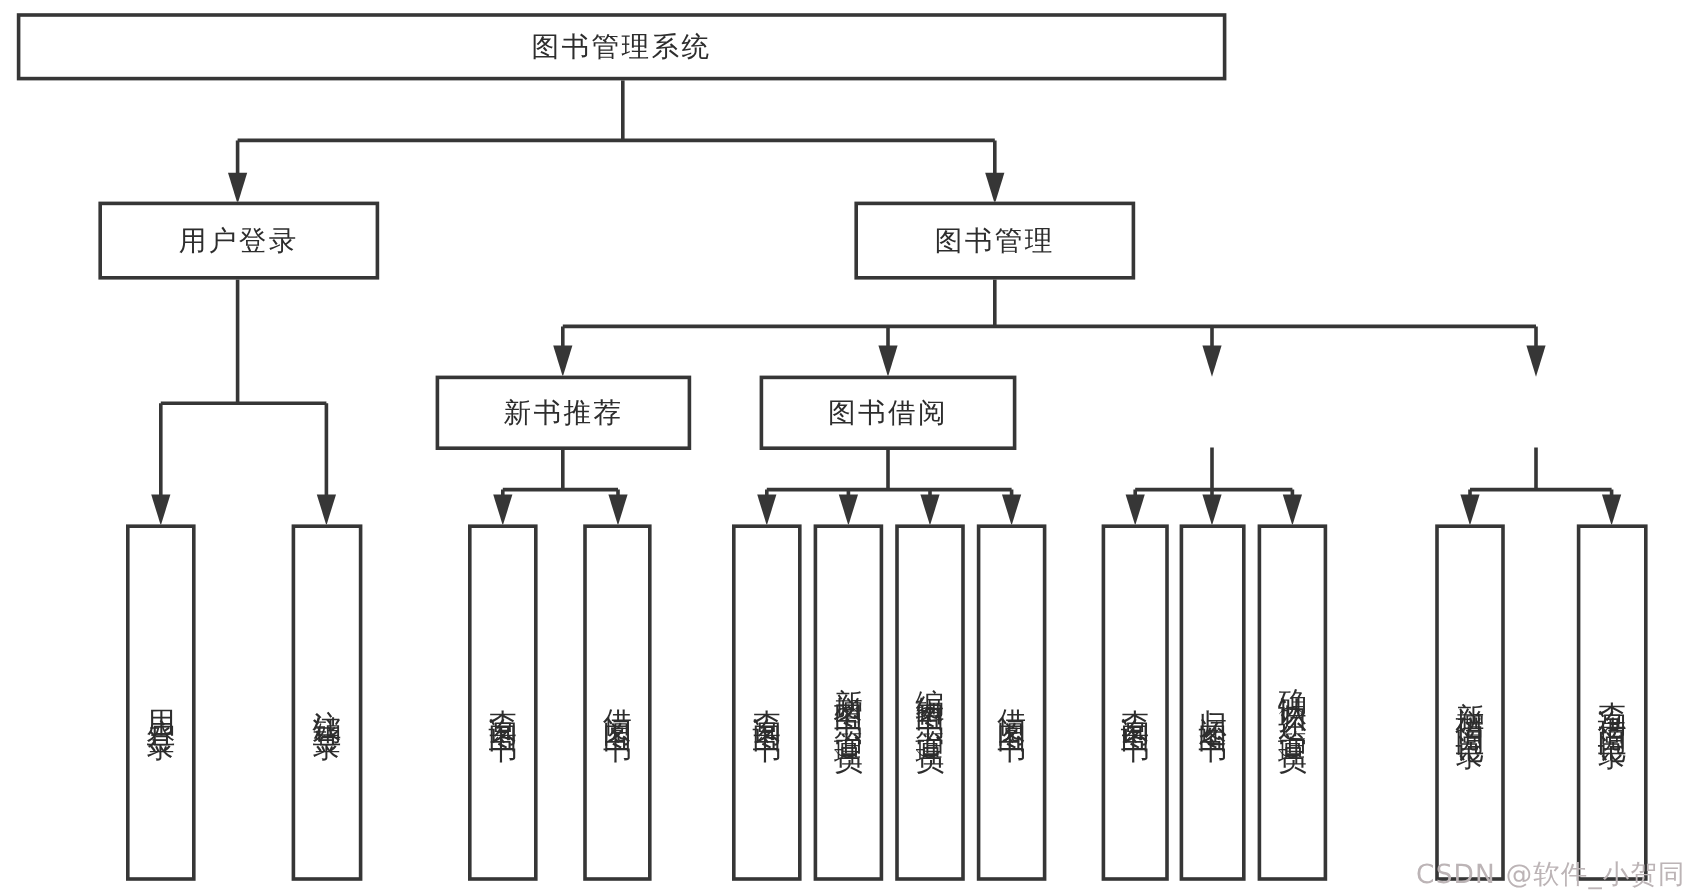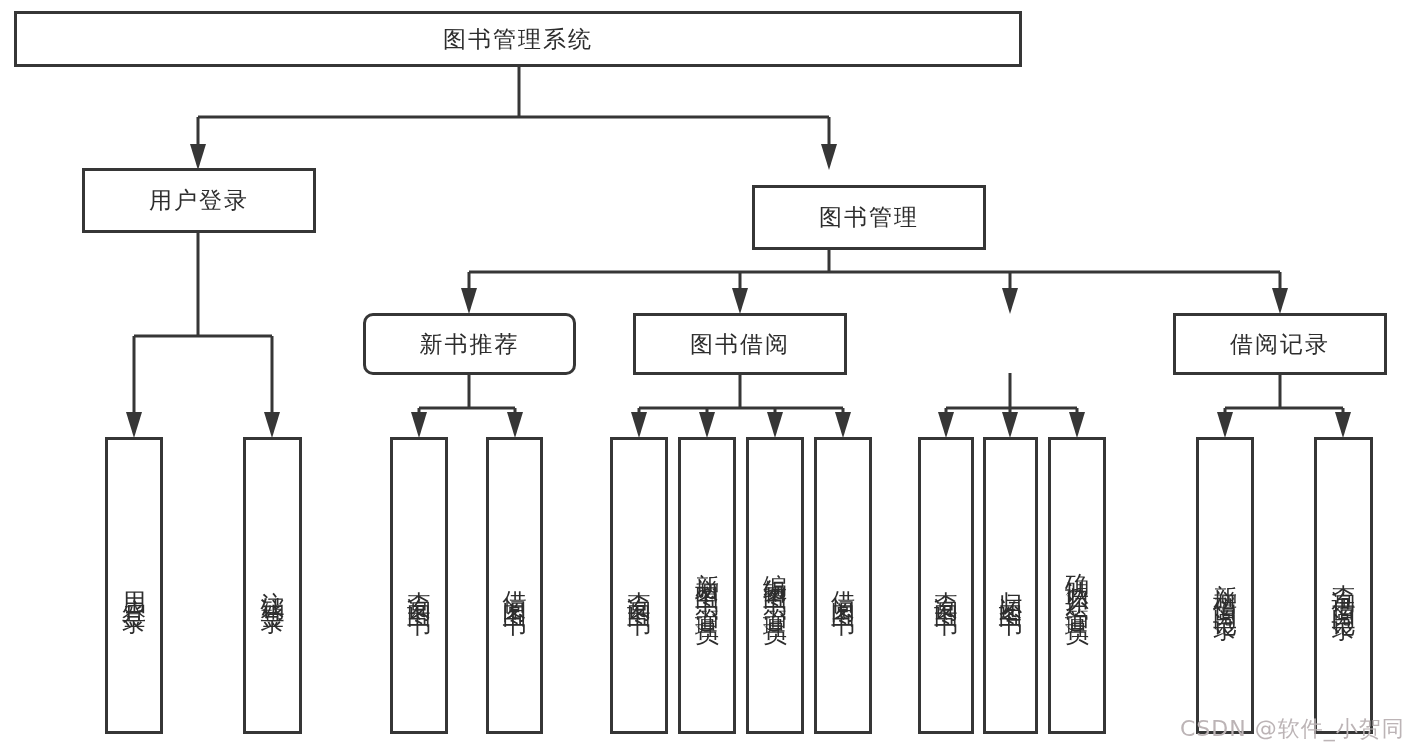--- a/index.html
+++ b/index.html
@@ -97,25 +97,24 @@
       <polygon points="1002,412 1018,412 1010,438"></polygon>
       <polygon points="1069,412 1085,412 1077,438"></polygon>
       <polygon points="1217,412 1233,412 1225,438"></polygon>
       <polygon points="1335,412 1351,412 1343,438"></polygon>
     </g>
   </svg>
 
   <div class="box h-label" style="left:14px; top:11px; width:1008px; height:56px;">图书管理系统</div>
 
   <div class="box h-label" style="left:82px; top:168px; width:234px; height:65px;">用户登录</div>
-  <div class="box h-label" style="left:712px; top:185px; width:234px; height:65px;margin-left:40px;">图书管理</div>
+  <div class="box h-label" style="left:712px; top:168px; width:234px; height:65px;">图书管理</div>
 
-  <div class="box h-label" style="left:363px; top:313px; width:213px; height:62px;border-radius:10px;">新书推荐</div>
+  <div class="box h-label" style="left:363px; top:313px; width:213px; height:62px;">新书推荐</div>
   <div class="box h-label" style="left:633px; top:313px; width:214px; height:62px;">图书借阅</div>
-  <div class="box h-label" style="left:1173px; top:313px; width:214px; height:62px;">借阅记录</div>
 
   <div class="box leaf" style="left:105px; top:437px; width:58px; height:297px;">用户登录</div>
   <div class="box leaf" style="left:243px; top:437px; width:59px; height:297px;">注销登录</div>
 
   <div class="box leaf" style="left:390px; top:437px; width:58px; height:297px;">查询图书</div>
   <div class="box leaf" style="left:486px; top:437px; width:57px; height:297px;">借阅图书</div>
 
   <div class="box leaf" style="left:610px; top:437px; width:58px; height:297px;">查询图书</div>
   <div class="box leaf" style="left:678px; top:437px; width:58px; height:297px;">新增图书（管理员）</div>
   <div class="box leaf" style="left:746px; top:437px; width:58px; height:297px;">编辑图书（管理员）</div>

